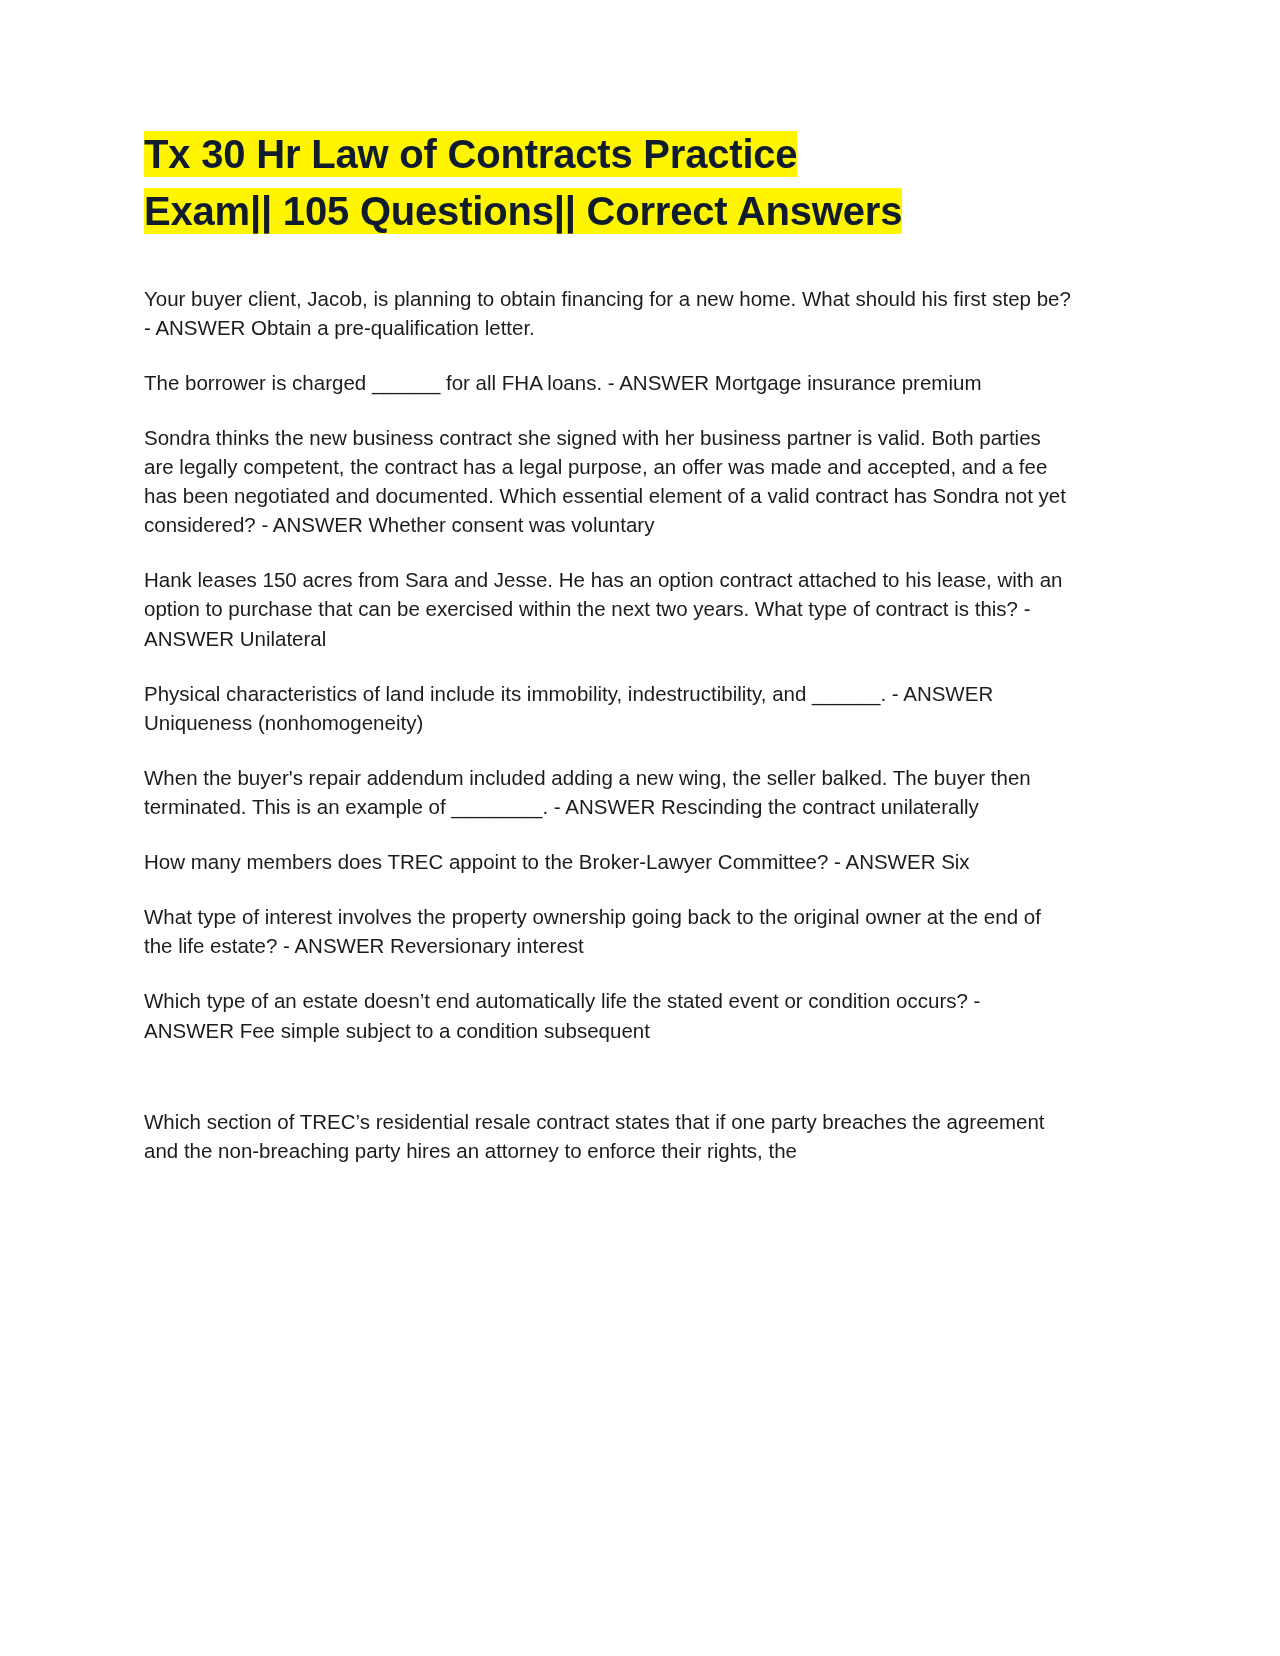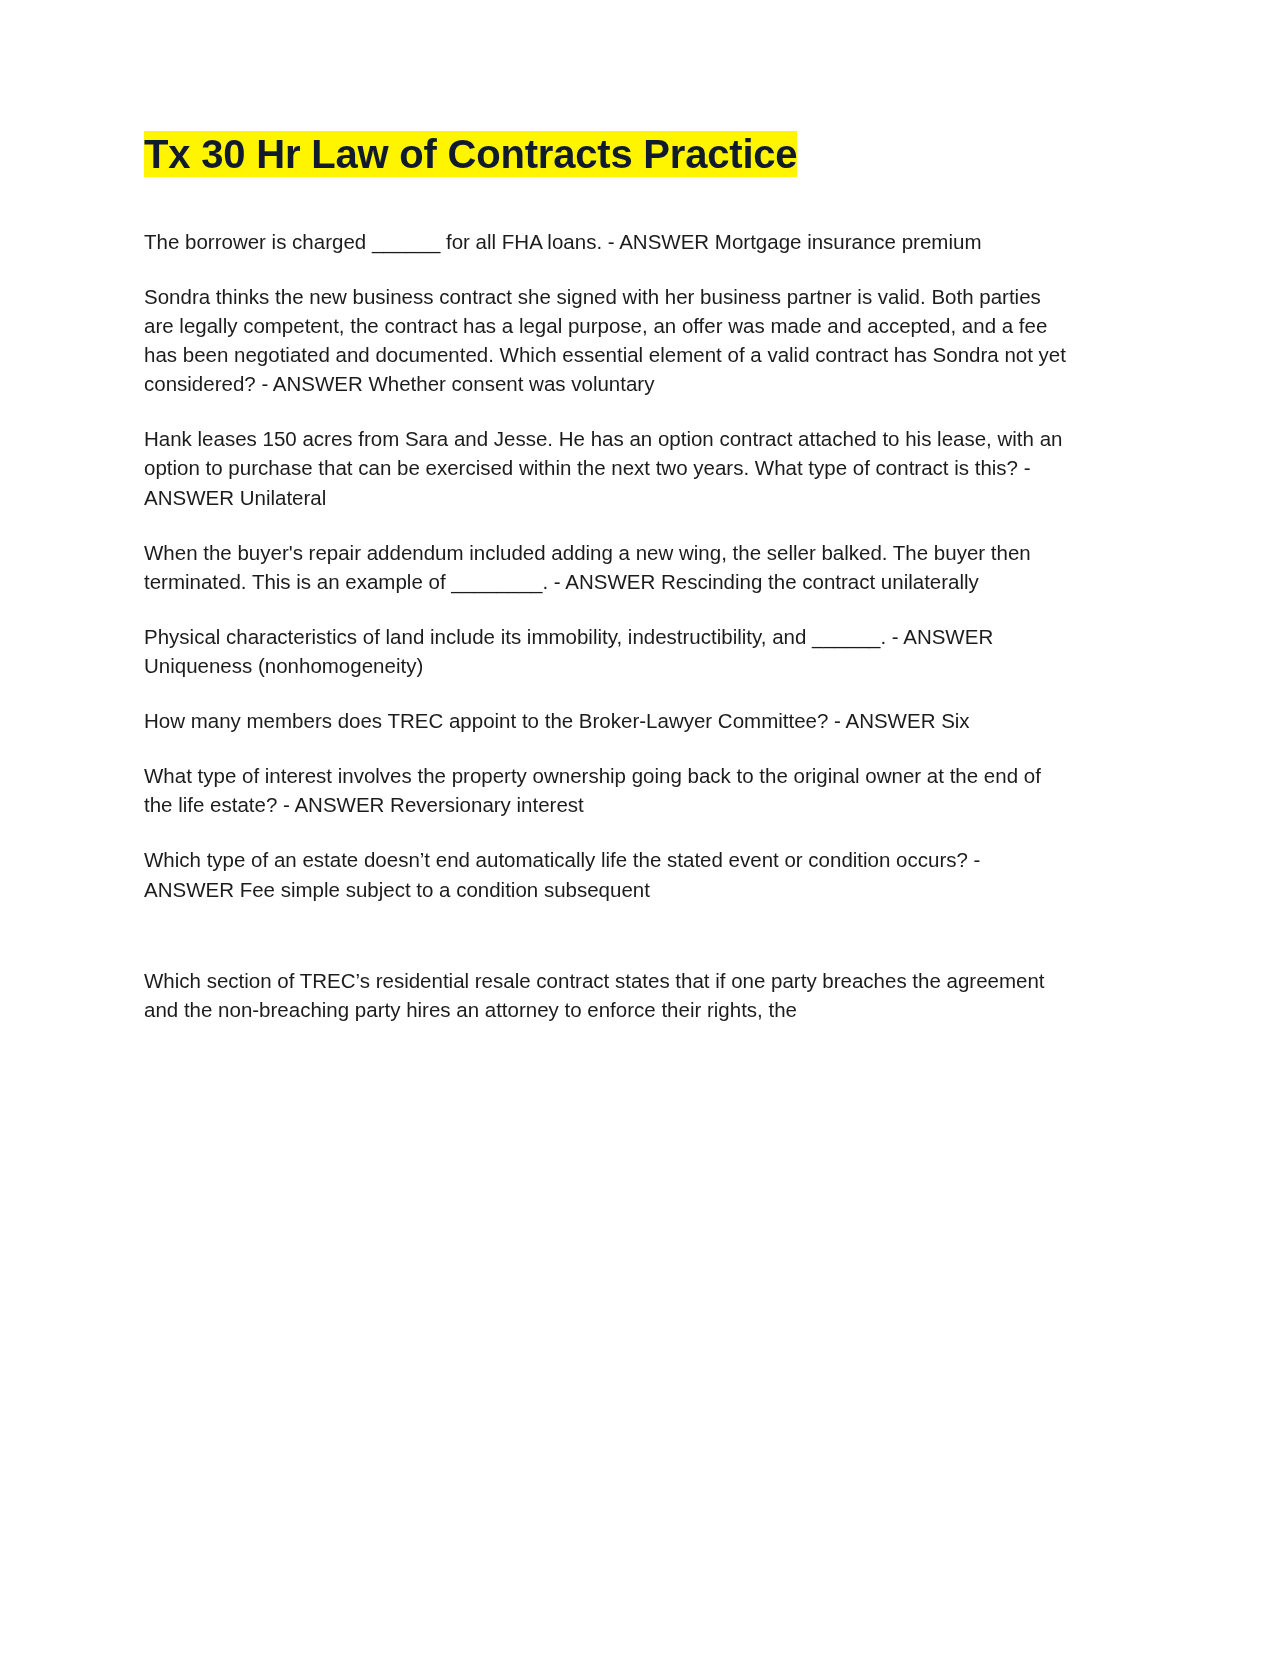--- a/index.html
+++ b/index.html
@@ -45,25 +45,27 @@
     margin-bottom: 62px;
   }
 </style>
 </head>
 <body>
 
 <div class="page">
 
   <h1 class="doc-title">
     <span class="hl">Tx 30 Hr Law of Contracts Practice</span><br>
+    <span class="hl">Exam|| 105 Questions|| Correct Answers</span>
   </h1>
 
+  <p class="qa">Your buyer client, Jacob, is planning to obtain financing for a new home. What should his first step be? - ANSWER Obtain a pre-qualification letter.</p>
   <p class="qa">The borrower is charged ______ for all FHA loans. - ANSWER Mortgage insurance premium</p>
   <p class="qa">Sondra thinks the new business contract she signed with her business partner is valid. Both parties are legally competent, the contract has a legal purpose, an offer was made and accepted, and a fee has been negotiated and documented. Which essential element of a valid contract has Sondra not yet considered? - ANSWER Whether consent was voluntary</p>
   <p class="qa">Hank leases 150 acres from Sara and Jesse. He has an option contract attached to his lease, with an option to purchase that can be exercised within the next two years. What type of contract is this? - ANSWER Unilateral</p>
+  <p class="qa">Physical characteristics of land include its immobility, indestructibility, and ______. - ANSWER Uniqueness (nonhomogeneity)</p>
   <p class="qa">When the buyer's repair addendum included adding a new wing, the seller balked. The buyer then terminated. This is an example of ________. - ANSWER Rescinding the contract unilaterally</p>
-  <p class="qa">Physical characteristics of land include its immobility, indestructibility, and ______. - ANSWER Uniqueness (nonhomogeneity)</p>
   <p class="qa">How many members does TREC appoint to the Broker-Lawyer Committee? - ANSWER Six</p>
   <p class="qa">What type of interest involves the property ownership going back to the original owner at the end of the life estate? - ANSWER Reversionary interest</p>
   <p class="qa gap-large">Which type of an estate doesn’t end automatically life the stated event or condition occurs? - ANSWER Fee simple subject to a condition subsequent</p>
   <p class="qa">Which section of TREC’s residential resale contract states that if one party breaches the agreement and the non-breaching party hires an attorney to enforce their rights, the</p>
 
 </div>
 
 </body></html>

